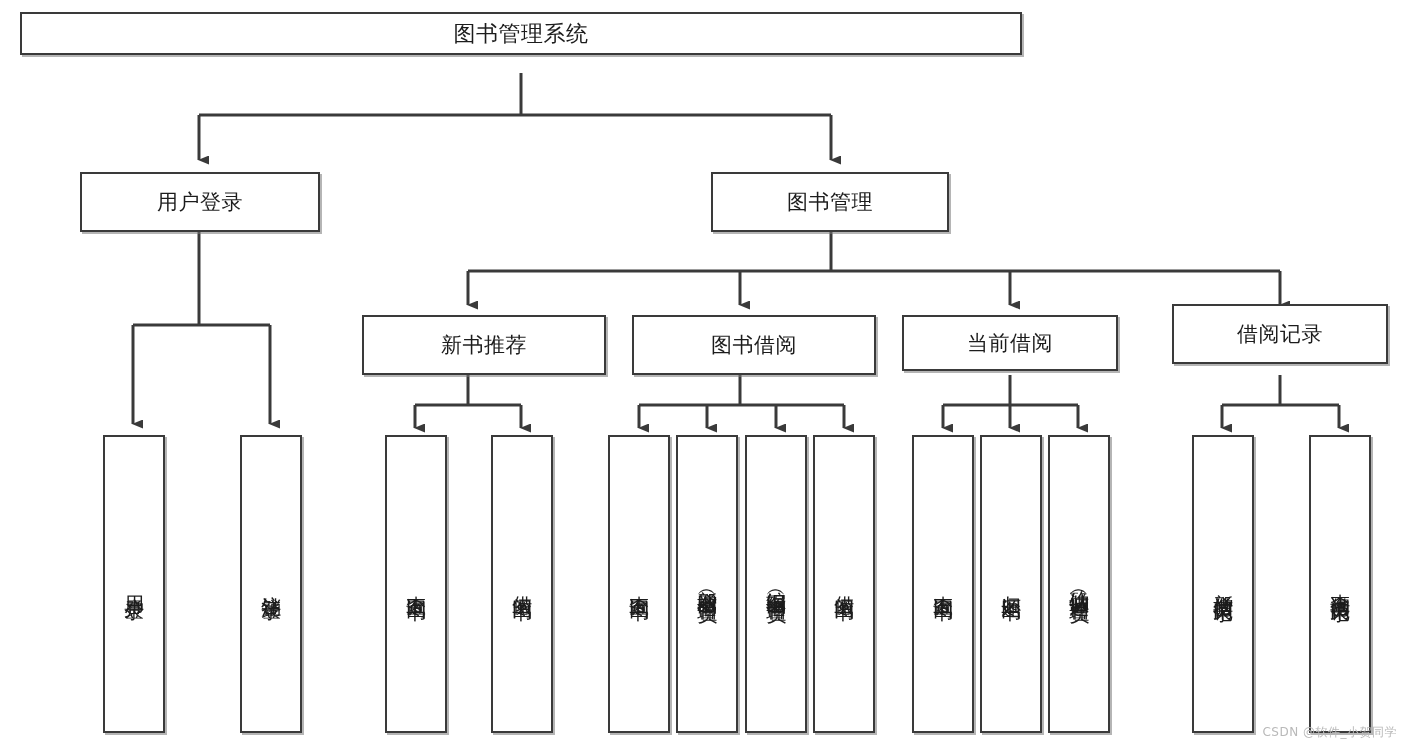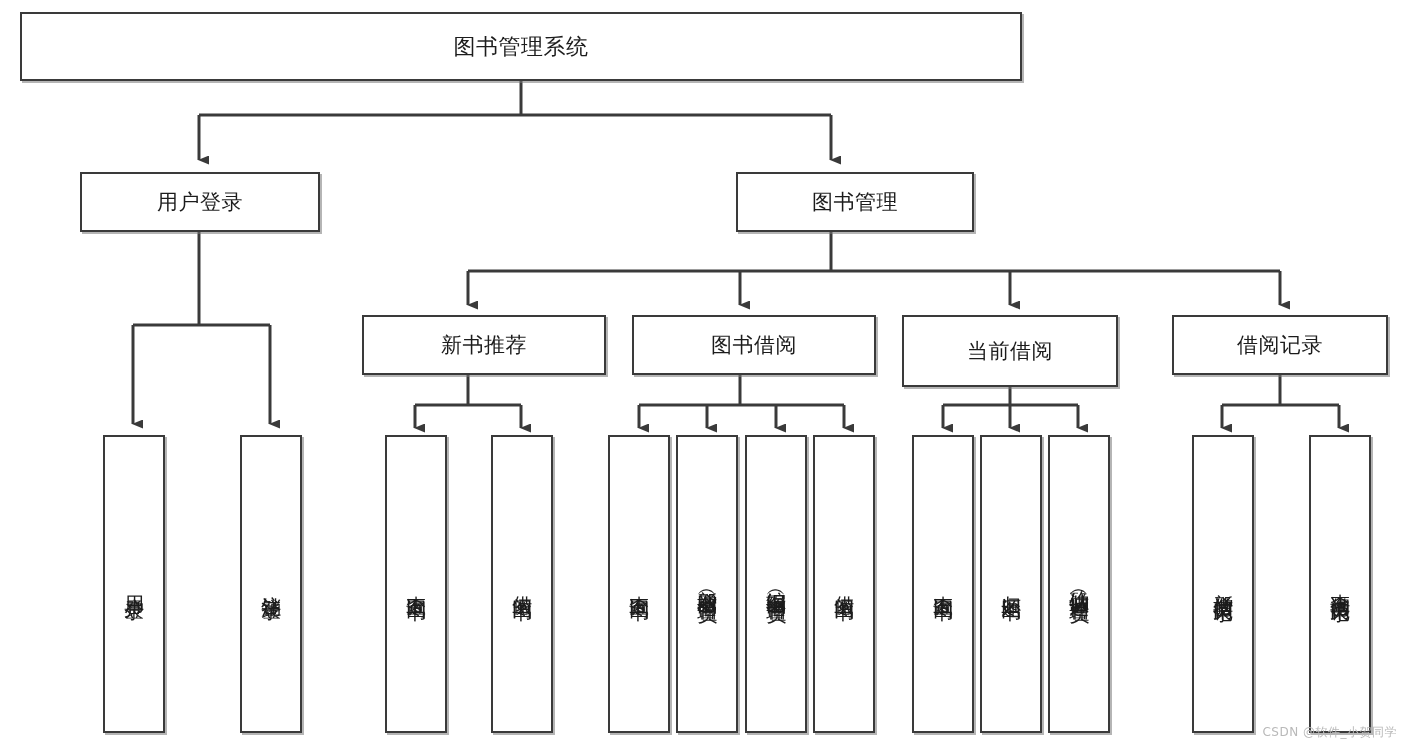--- a/index.html
+++ b/index.html
@@ -116,41 +116,41 @@
       <path d="M 1010,405 L 1010,428" marker-end="url(#arrowhead)"></path>
       <path d="M 1078,405 L 1078,428" marker-end="url(#arrowhead)"></path>
 
       <path d="M 1280,375 L 1280,405"></path>
       <path d="M 1222,405 L 1339,405"></path>
       <path d="M 1222,405 L 1222,428" marker-end="url(#arrowhead)"></path>
       <path d="M 1339,405 L 1339,428" marker-end="url(#arrowhead)"></path>
     </g>
   </svg>
 
-  <div class="node root" style="left:20px; top:12px; width:1002px; height:69px;">
+  <div class="node root" style="left:20px; top:12px; width:1002px; height:43px;">
     <span class="label">图书管理系统</span>
   </div>
 
   <div class="node" style="left:80px; top:172px; width:240px; height:60px;">
     <span class="label">用户登录</span>
   </div>
-  <div class="node" style="left:736px; top:172px; width:238px; height:60px;text-align:center;">
+  <div class="node" style="left:711px; top:172px; width:238px; height:60px;text-align:center;">
     <span class="label">图书管理</span>
   </div>
 
   <div class="node" style="left:362px; top:315px; width:244px; height:60px;">
     <span class="label">新书推荐</span>
   </div>
   <div class="node" style="left:632px; top:315px; width:244px; height:60px;">
     <span class="label">图书借阅</span>
   </div>
-  <div class="node" style="left:902px; top:315px; width:216px; height:72px;">
+  <div class="node" style="left:902px; top:315px; width:216px; height:56px;">
     <span class="label">当前借阅</span>
   </div>
-  <div class="node" style="left:1172px; top:315px; width:216px; height:60px;">
+  <div class="node" style="left:1172px; top:304px; width:216px; height:60px;">
     <span class="label">借阅记录</span>
   </div>
 
   <div class="node vertical" style="left:103px; top:435px; width:62px; height:298px;">
     <span class="label">用户登录</span>
   </div>
   <div class="node vertical" style="left:240px; top:435px; width:62px; height:298px;">
     <span class="label">注销登录</span>
   </div>
 

